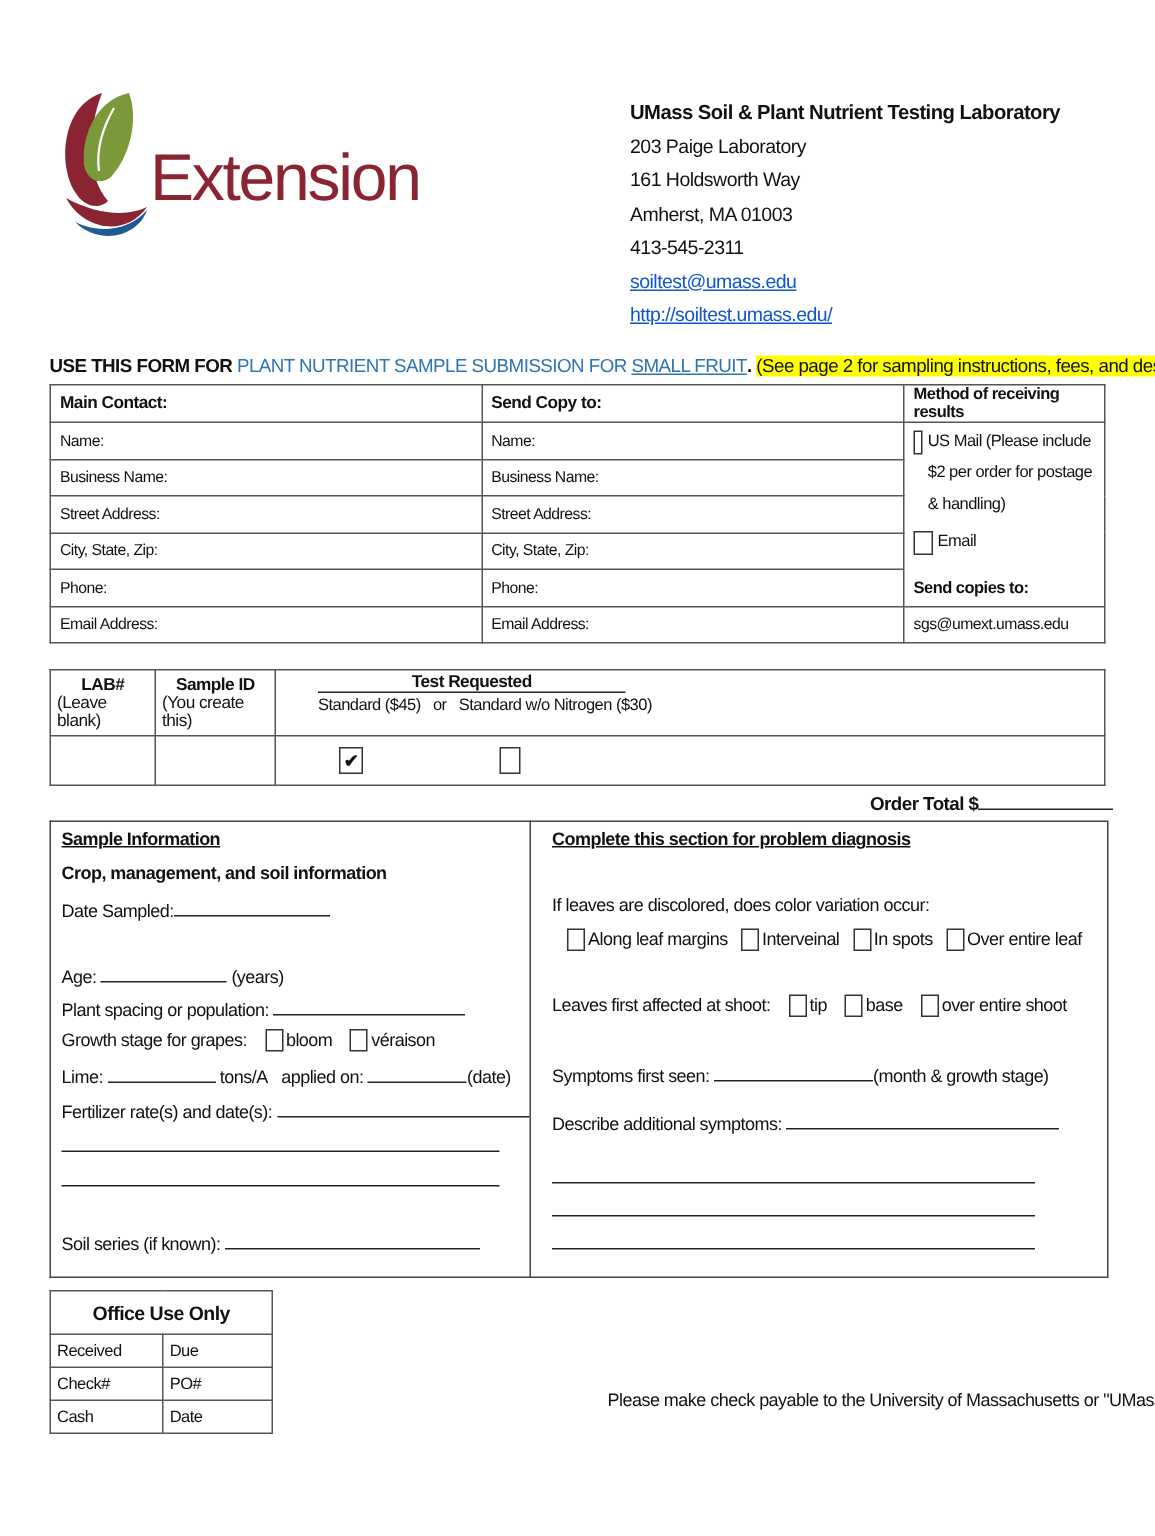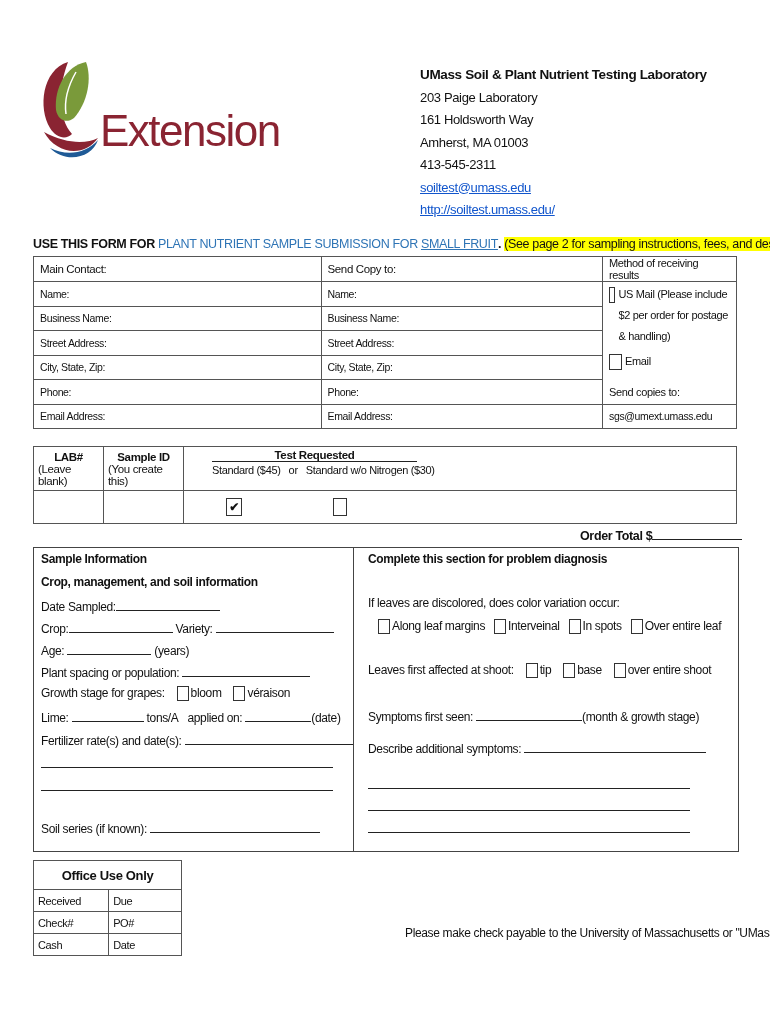--- a/index.html
+++ b/index.html
@@ -5,38 +5,38 @@
   html, body { margin: 0; padding: 0; background: #ffffff; }
   body { width: 770px; height: 1024px; position: relative; overflow: hidden;
          font-family: "Liberation Sans Narrow", "Liberation Sans", sans-serif; color: #111; }
   .abs { position: absolute; }
   .narrow { font-family: "Liberation Sans", sans-serif; letter-spacing: -0.35px; }
 
   
   .logo { left: 36px; top: 58px; width: 210px; height: 106px; }
   .logo-text { position: absolute; left: 64px; color: #8a2432; font-family: "Liberation Sans", sans-serif; font-weight: normal; letter-spacing: -1.5px; }
   .logo-l1 { top: -6px; font-size: 44px; }
-  .logo-l2 { top: 48px; font-size: 44px; }
+  .logo-l2 { top: 36px; font-size: 44px; }
 
   .lab-block { left: 420px; top: 64px; font-size: 13px; line-height: 22.5px; }
   .lab-block .title { font-weight: bold; font-size: 13.5px; }
   .lab-block a { color: #1155cc; text-decoration: underline; }
 
   
   .instr { left: 33px; top: 237px; font-size: 12.5px; white-space: nowrap; }
   .instr .b { font-weight: bold; }
   .instr .blue { color: #2e74b5; }
   .instr .blue u { text-decoration: underline; }
   .instr .hl { background: #ffff00; }
 
   
   table { border-collapse: collapse; }
   .contact { left: 33px; top: 256px; width: 704px; font-size: 10.5px; }
   .contact td { border: 1px solid #555; height: 23.5px; padding: 0 6px; vertical-align: middle; }
-  .contact .hdr { font-weight: normal; font-size: 11.5px; }
+  .contact .hdr { font-weight: bold; font-size: 11.5px; }
   .contact .method { vertical-align: top; padding: 2px 6px; border-bottom: none; }
   .chk { display: inline-block; width: 11px; height: 14px; border: 1.5px solid #333; vertical-align: middle; background: #fff; }
   .method-opt { display: flex; align-items: flex-start; gap: 3px; font-size: 11px; line-height: 21px; }
   .method-opt .chk { margin-top: 3px; }
 
   
   .sample { left: 33px; top: 446px; width: 704px; font-size: 11px; }
   .sample td { border: 1px solid #555; padding: 2px 4px; }
   .sample .hd { text-align: center; font-weight: bold; font-size: 11.5px; }
   .sample .sub { text-align: left; font-weight: normal; }
@@ -44,21 +44,21 @@
   .tr-title { display: inline-block; width: 205px; text-align: center; border-bottom: 1px solid #222; font-weight: bold; font-size: 11.5px; }
 
   .order-total { left: 580px; top: 527px; font-size: 12.5px; font-weight: bold; }
   .order-total .line { display: inline-block; width: 90px; border-bottom: 1.5px solid #222; height: 12px; vertical-align: baseline; }
 
   
   .box { border: 1px solid #444; }
   .info-left { left: 33px; top: 547px; width: 320px; height: 303px; border-right: none; }
   .info-right { left: 353px; top: 547px; width: 384px; height: 303px; border-left: 1px solid #444; }
   .info-row { position: absolute; left: 7px; font-size: 12px; white-space: nowrap; }
-  .u-title { font-weight: bold; }
+  .u-title { font-weight: bold; text-decoration: underline; }
   .bold { font-weight: bold; }
   .blank { display: inline-block; border-bottom: 1px solid #222; height: 12px; vertical-align: baseline; }
   .ibox { display: inline-block; width: 10px; height: 13px; border: 1.3px solid #333; vertical-align: middle; margin-right: 2px; }
 
   
   .office { left: 33px; top: 860px; width: 149px; font-size: 11px; }
   .office td { border: 1px solid #555; padding: 1px 4px; height: 19px; }
   .office .oh { text-align: center; font-weight: bold; font-size: 13px; height: 26px; }
 
   .payable { left: 405px; top: 926px; font-size: 12px; white-space: nowrap; }
@@ -181,24 +181,20 @@
 <div class="abs order-total narrow">
   <span>Order Total $</span><span class="line"></span>
 </div>
 
 <div class="abs box info-left narrow">
   <div class="info-row u-title" style="top:4px">Sample Information</div>
   <div class="info-row bold" style="top:27px">Crop, management, and soil information</div>
   <div class="info-row" style="top:50px">
     <span>Date Sampled:</span><span class="blank" style="width:104px"></span>
   </div>
-  <div class="info-row" style="top:72px">
-    <span>Crop:</span><span class="blank" style="width:104px"></span>
-    <span>Variety:</span> <span class="blank" style="width:118px"></span>
-  </div>
   <div class="info-row" style="top:94px">
     <span>Age:</span> <span class="blank" style="width:84px"></span>
     <span>(years)</span>
   </div>
   <div class="info-row" style="top:116px">
     <span>Plant spacing or population:</span> <span class="blank" style="width:128px"></span>
   </div>
   <div class="info-row" style="top:138px">
     <span>Growth stage for grapes:</span>&nbsp;&nbsp;&nbsp;
     <span class="ibox"></span><span>bloom</span>&nbsp;&nbsp;&nbsp;

